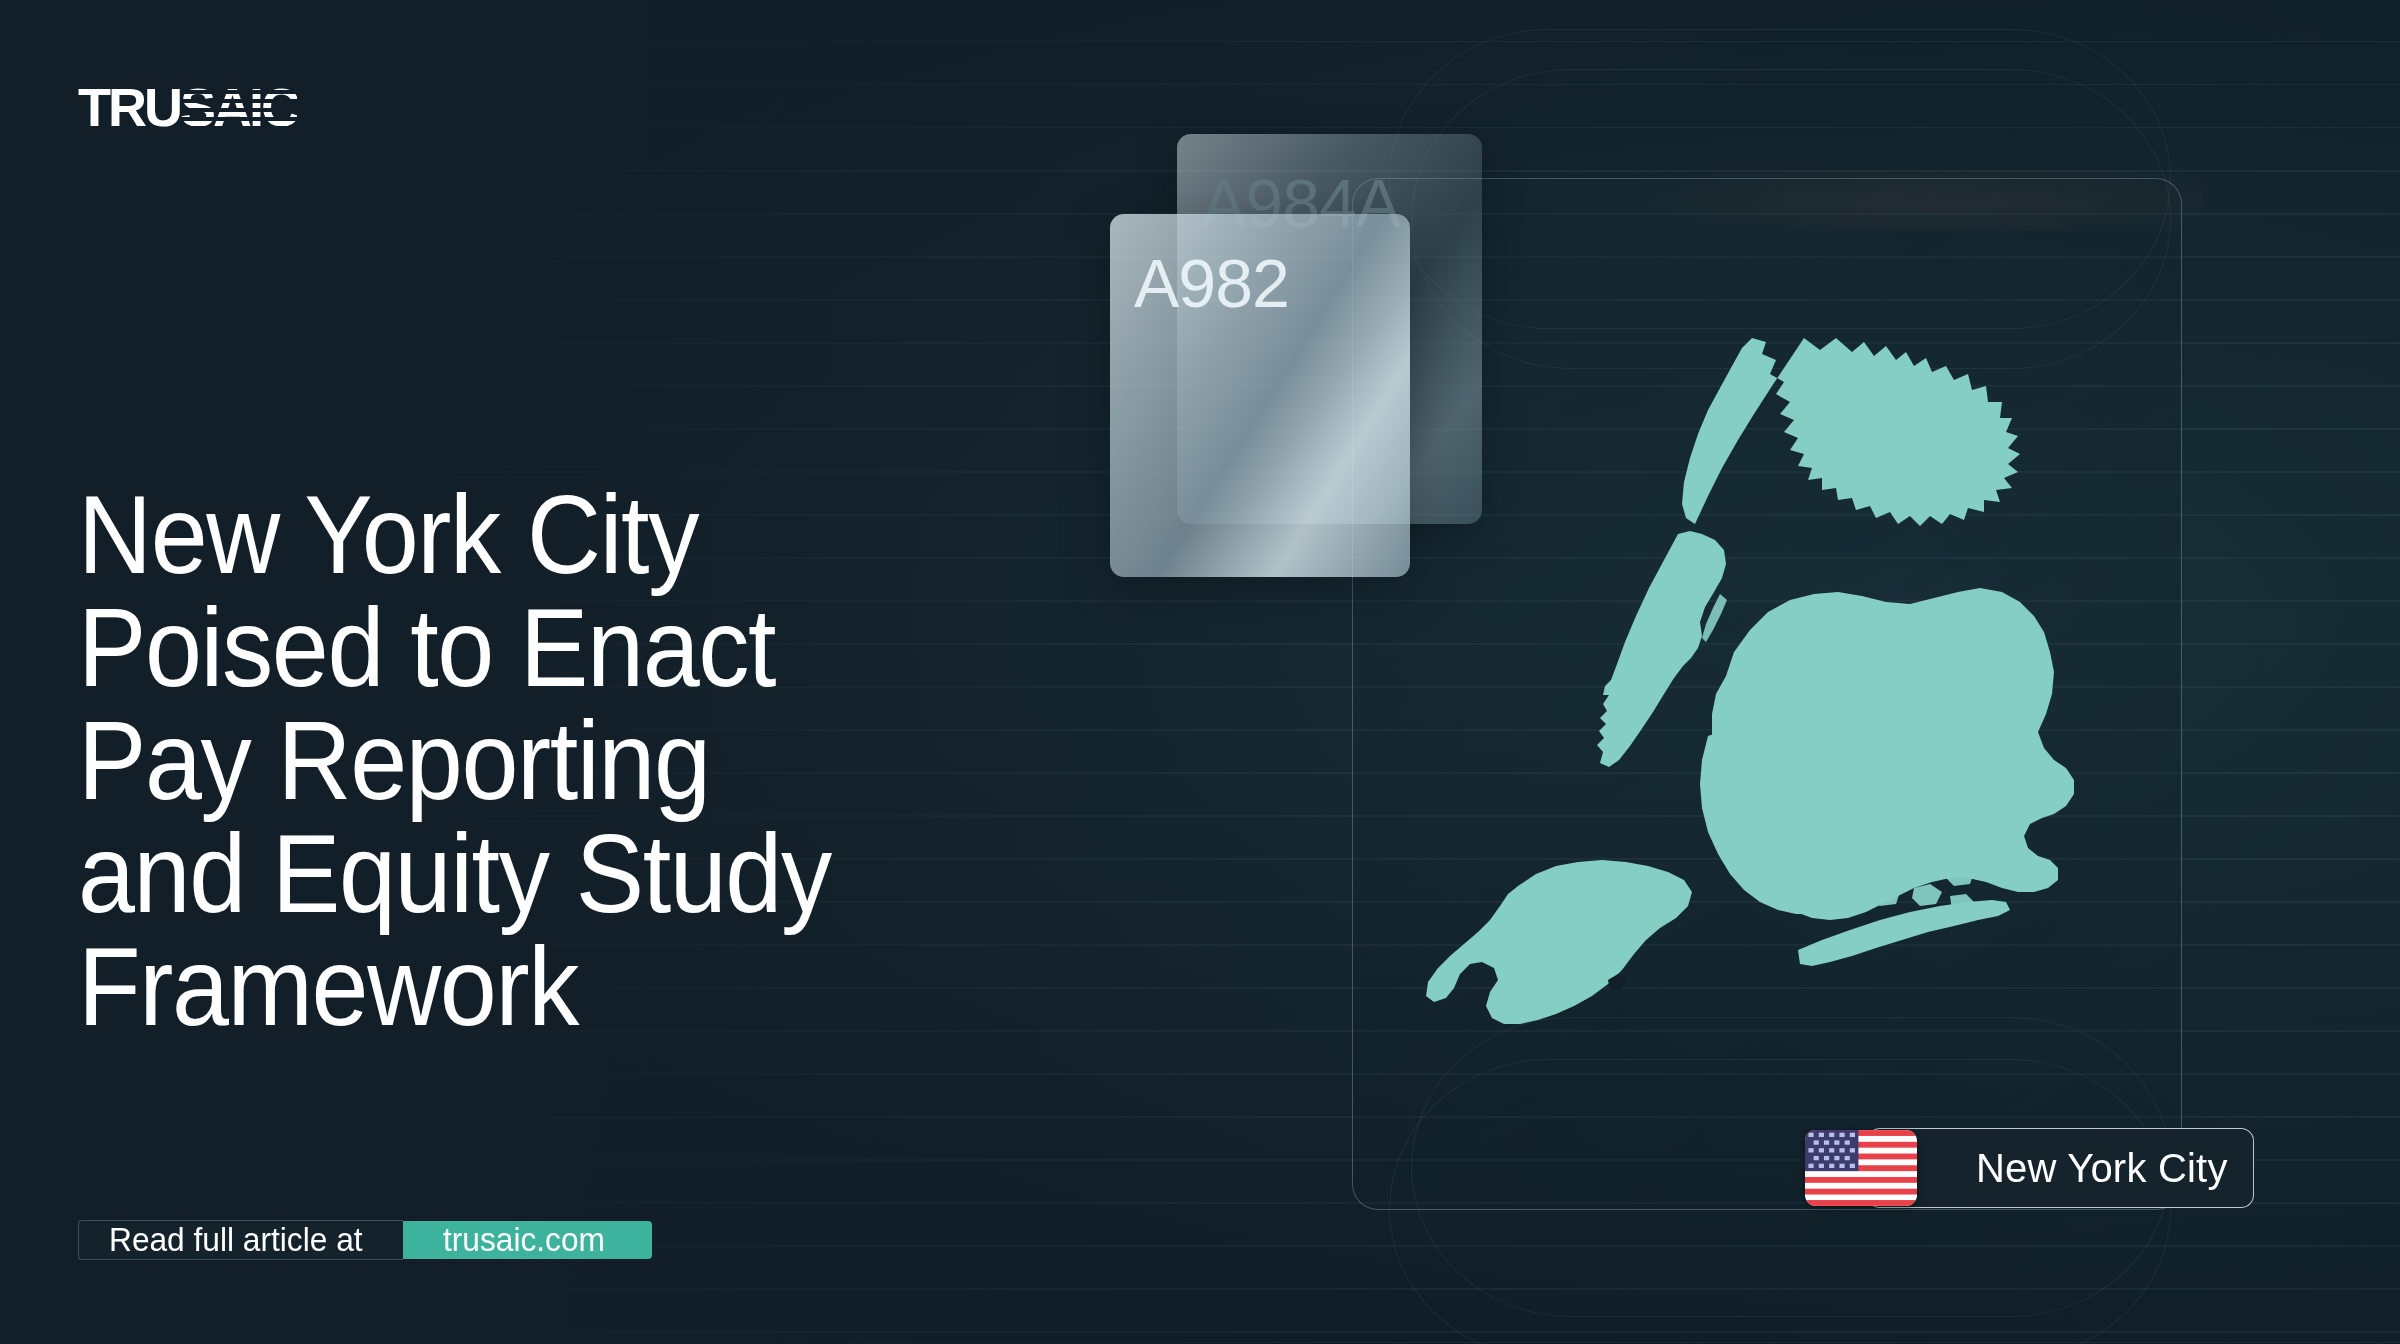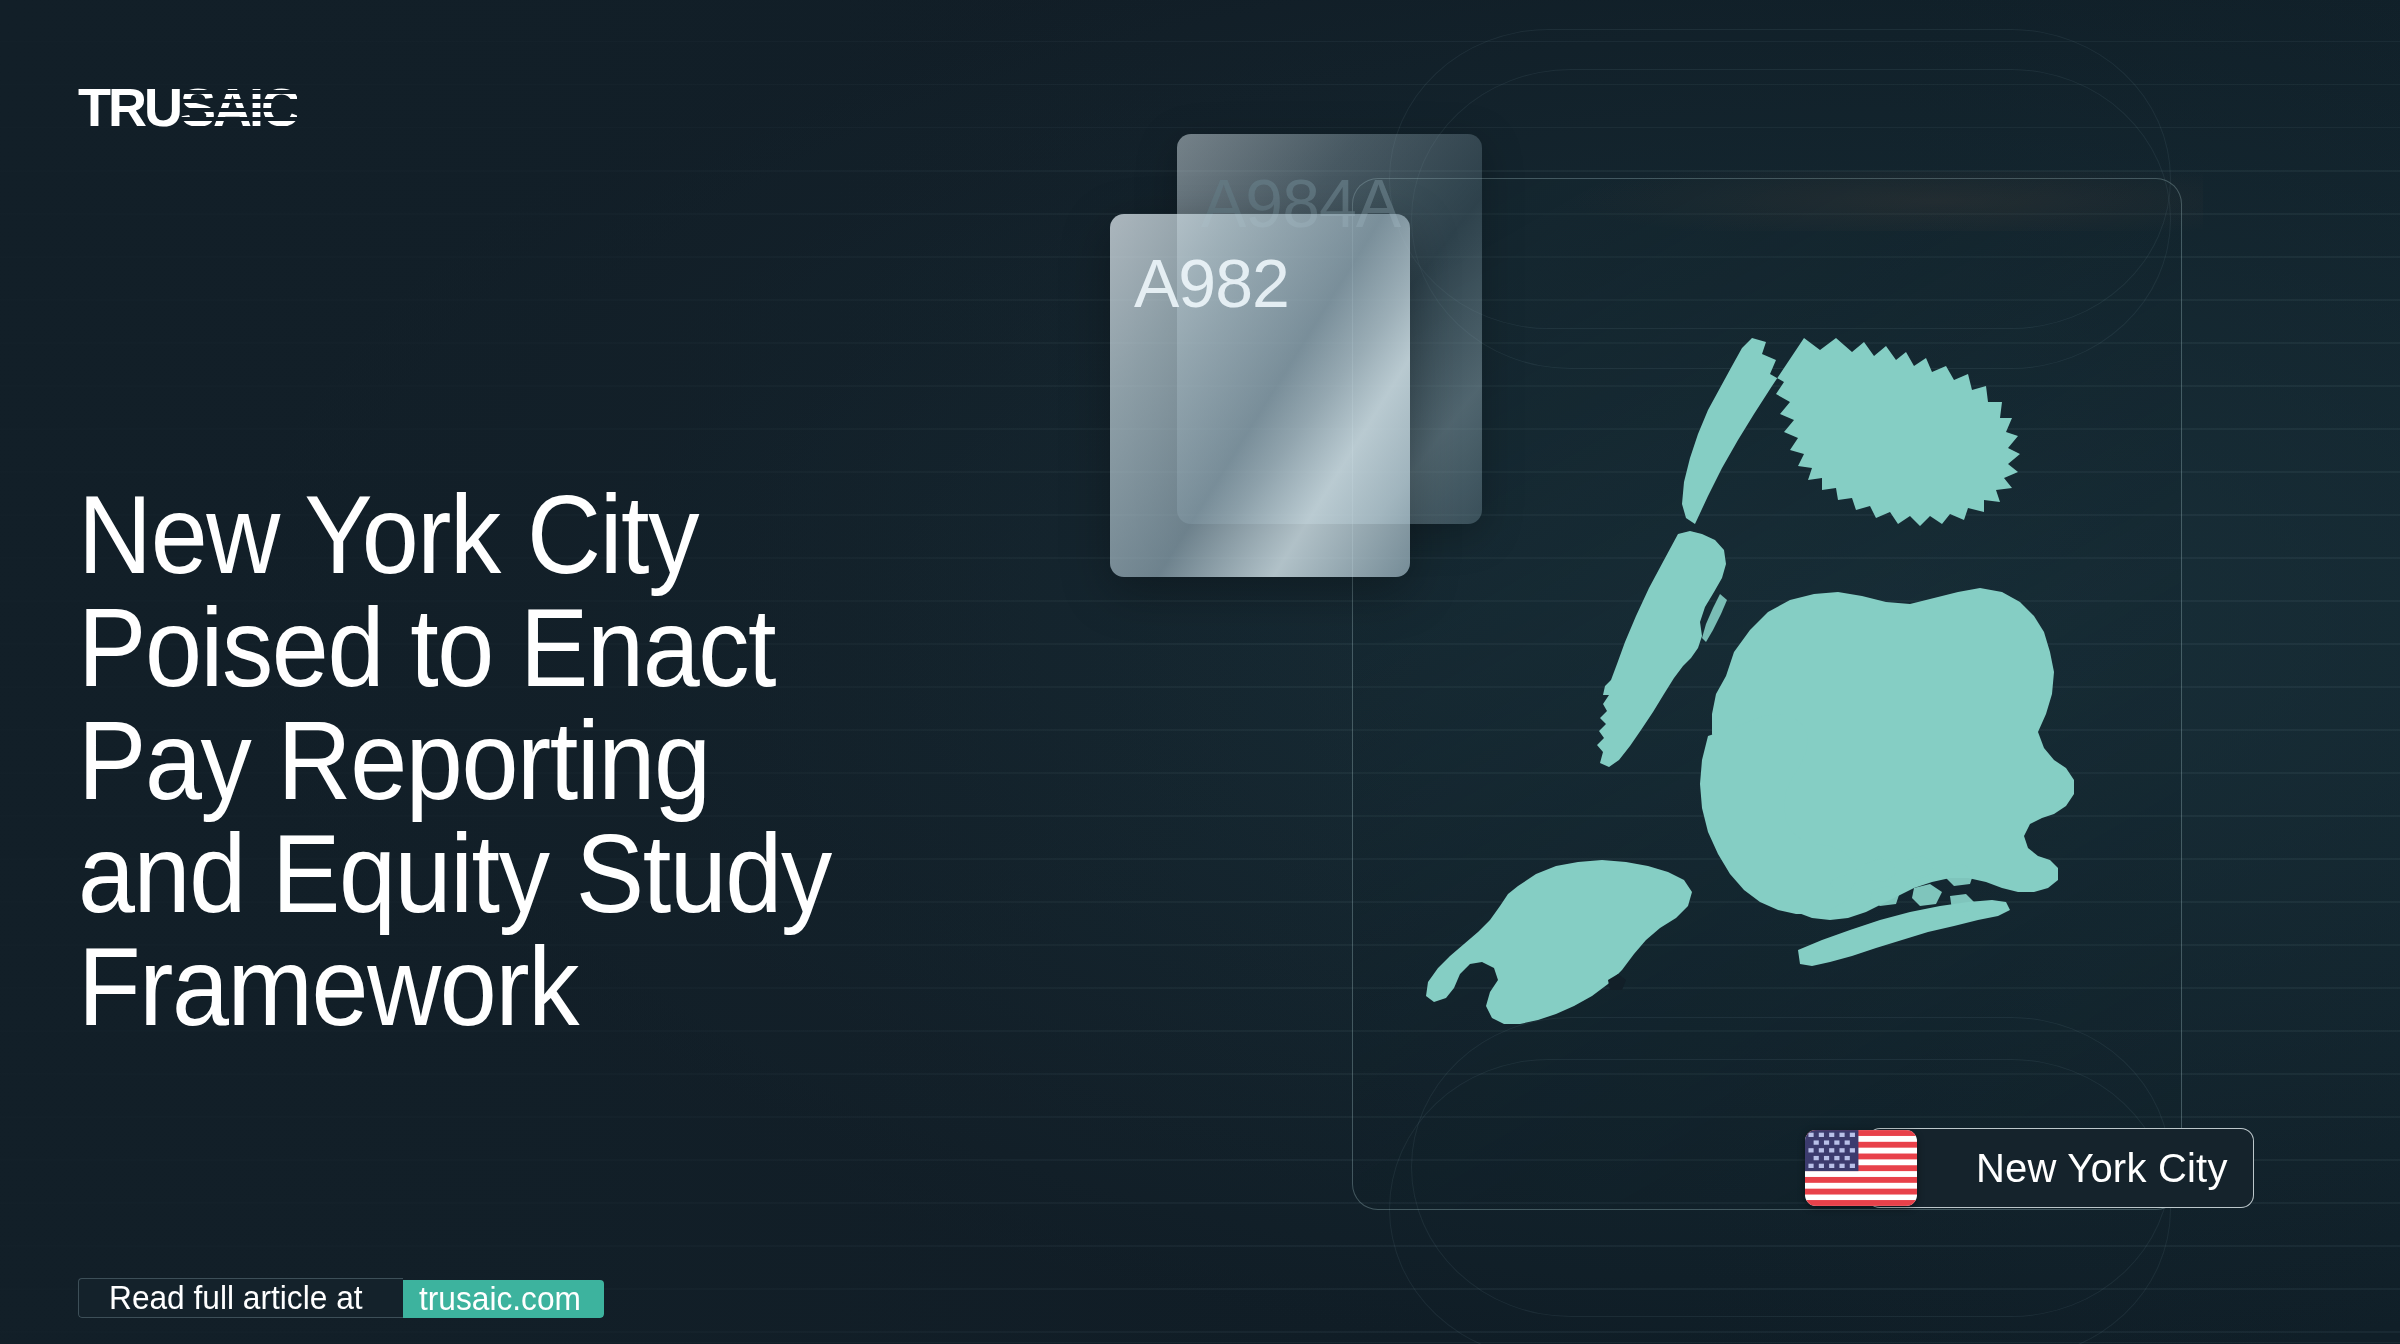--- a/index.html
+++ b/index.html
@@ -78,36 +78,36 @@
     font-family:"Liberation Sans Narrow","Liberation Sans", sans-serif;
     font-size:112px; line-height:113px;
     font-weight:normal; color:#ffffff;
     letter-spacing:-1.5px;
     transform:scaleX(.915); transform-origin:left center;
     white-space:nowrap;
   }
 
   
   #cta{
-    position:absolute; left:78px; top:1250px;
-    display:flex; align-items:flex-end; height:68px;
+    position:absolute; left:78px; top:1206px;
+    display:flex; align-items:center; height:68px;
     border-radius:4px; overflow:hidden;
   }
   #cta-left{
     display:flex; align-items:center; padding:0 30px;
     background:#14222b;
     border:1.5px solid #3d4f58; border-right:none;
     border-radius:4px 0 0 4px;
   }
   #cta-left span{
     font-size:33px; color:#ffffff; white-space:nowrap;
     transform:scaleX(.96); transform-origin:left center;
   }
   #cta-right{
-    display:flex; align-items:center; padding:0 16px;
+    display:flex; align-items:center; padding:0 40px;
     background:#3db39e; border-radius:0 4px 4px 0;
   }
   #cta-right span{
     font-size:33px; color:#ffffff; white-space:nowrap;
     transform:scaleX(.96); transform-origin:left center;
   }
 
   
   #frame{
     position:absolute; left:1352px; top:178px;

